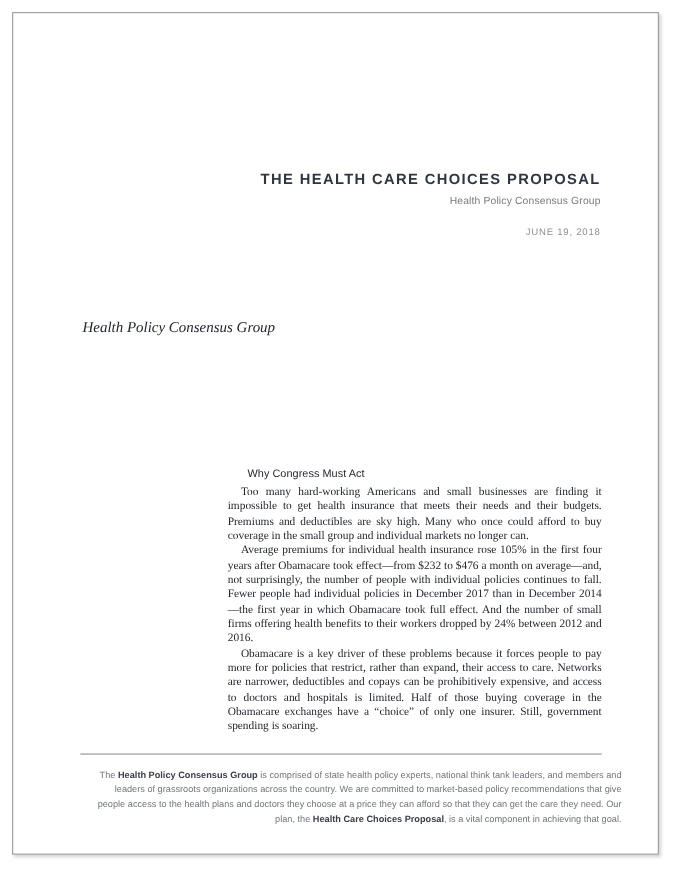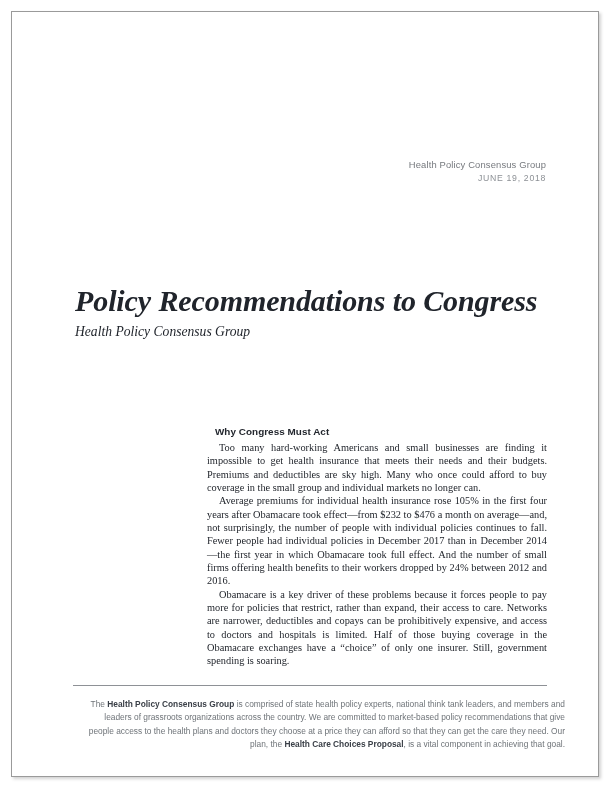--- a/index.html
+++ b/index.html
@@ -49,21 +49,21 @@
     color: #76797e;
     letter-spacing: 0.15px;
     margin-top: 4px;
     line-height: 1.25;
   }
   .header-date {
     font-family: "Liberation Sans", "DejaVu Sans", sans-serif;
     font-size: 8.7px;
     color: #8c9095;
     letter-spacing: 0.7px;
-    margin-top: 2px;
+    margin-top: 18px;
     line-height: 1.25;
   }
 
   
   .title-block {
     position: absolute;
     left: 63px;
     top: 272px;
     width: 486px;
   }
@@ -96,25 +96,25 @@
 
   
   .body-column {
     position: absolute;
     left: 195px;
     top: 414px;
     width: 340px;
   }
   .section-heading {
     font-family: "Liberation Sans", "DejaVu Sans", sans-serif;
-    font-weight: bold;
+    font-weight: normal;
     font-size: 9.9px;
     color: #23272e;
     letter-spacing: 0.05px;
-    margin: 0 0 2px 8px;
+    margin: 0 0 2px 18px;
     line-height: 1.3;
   }
   .body-para {
     font-family: Liberation Serif, serif;
     font-size: 10.35px;
     line-height: 13.35px;
     color: #1d2128;
     text-align: justify;
     text-indent: 12px;
     margin: 0;
@@ -148,26 +148,26 @@
     color: #3b4048;
     font-weight: bold;
   }
 </style>
 </head>
 <body>
 
 <div class="page-sheet">
 
   <div class="doc-header">
+    <div class="header-title">THE HEALTH CARE CHOICES PROPOSAL</div>
     <div class="header-org">Health Policy Consensus Group</div>
     <div class="header-date">JUNE 19, 2018</div>
   </div>
 
   <div class="title-block">
-    <div class="title-line-2">Policy Recommendations to Congress</div>
     <div class="title-byline">Health Policy Consensus Group</div>
   </div>
 
   <div class="body-column">
     <h2 class="section-heading">Why Congress Must Act</h2>
     <p class="body-para">Too many hard-working Americans and small businesses are finding it impossible to get health insurance that meets their needs and their budgets. Premiums and deductibles are sky high. Many who once could afford to buy coverage in the small group and individual markets no longer can.</p>
     <p class="body-para">Average premiums for individual health insurance rose 105% in the first four years after Obamacare took effect—from $232 to $476 a month on average—and, not surprisingly, the number of people with individual policies continues to fall. Fewer people had individual policies in December 2017 than in December 2014—the first year in which Obamacare took full effect. And the number of small firms offering health benefits to their workers dropped by 24% between 2012 and 2016.</p>
     <p class="body-para">Obamacare is a key driver of these problems because it forces people to pay more for policies that restrict, rather than expand, their access to care. Networks are narrower, deductibles and copays can be prohibitively expensive, and access to doctors and hospitals is limited. Half of those buying coverage in the Obamacare exchanges have a “choice” of only one insurer. Still, government spending is soaring.</p>
   </div>
 

